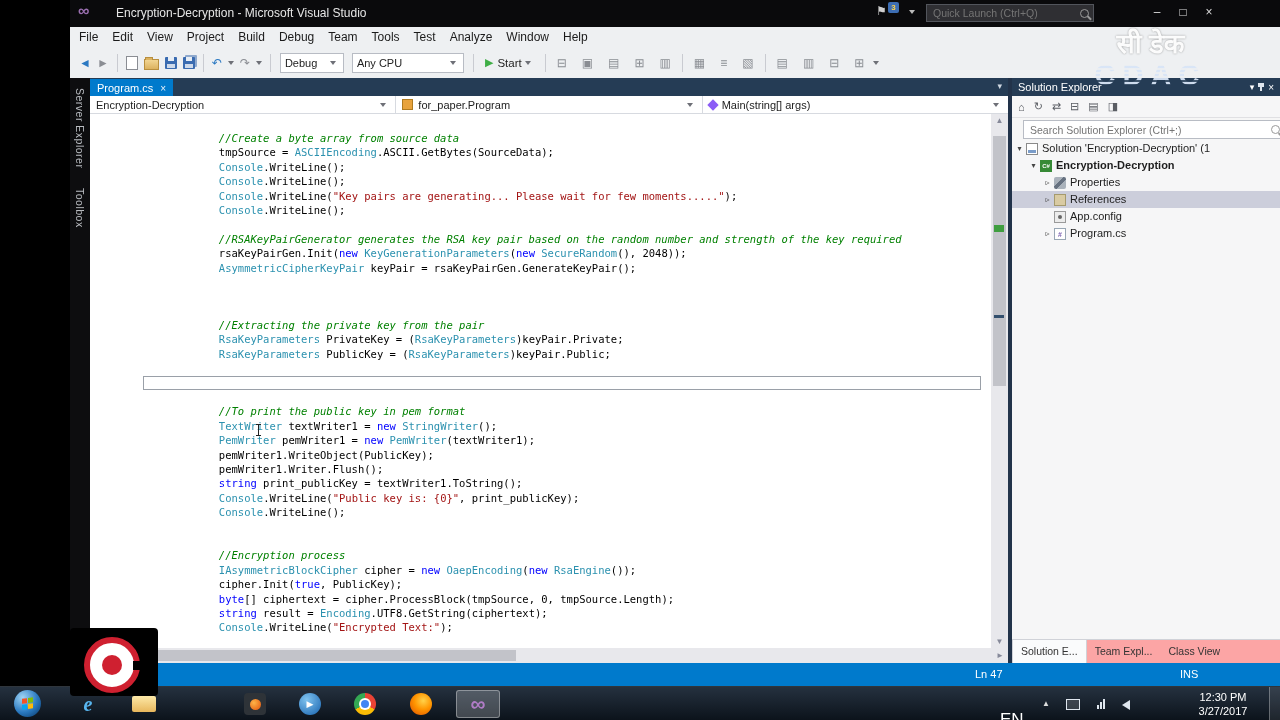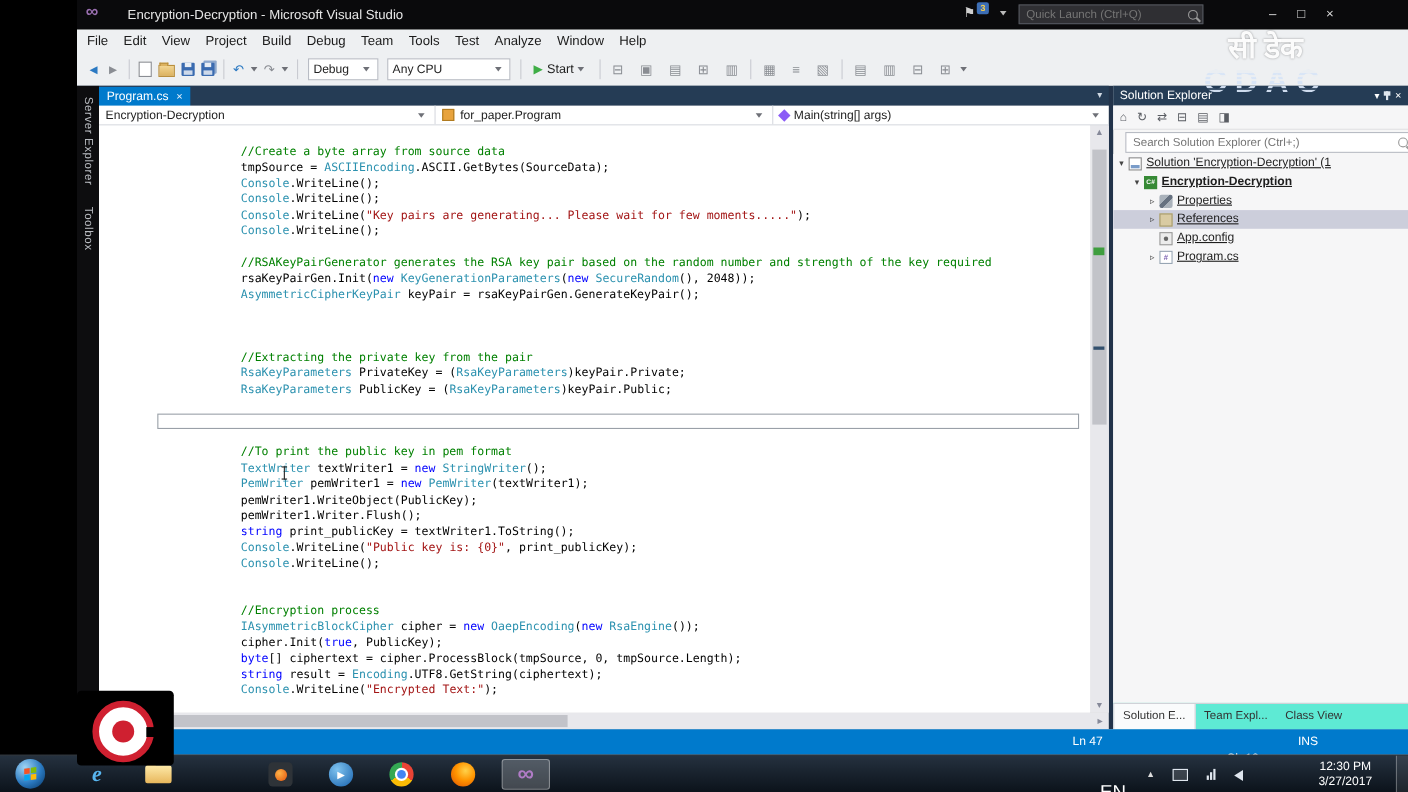--- a/index.html
+++ b/index.html
@@ -62,21 +62,21 @@
   .nav-combo{flex:1 1 0;display:flex;align-items:center;font-size:11px;color:#222;border-right:1px solid #d7dae0;padding:0 6px;gap:5px;box-sizing:border-box;}
   .nav-combo .spacer{flex:1;}
   .nav-ico-class{width:9px;height:9px;background:#e8a33d;border:1px solid #b07b20;flex:none;}
   .nav-ico-method{width:8px;height:8px;background:#8b5cf6;transform:rotate(45deg);flex:none;}
 
   .editor-body{position:absolute;left:0;top:36px;width:100%;height:534px;background:#fff;}
   .code-area{position:absolute;left:0;top:0;right:17px;bottom:0;background:#fff;padding:17px 0 0 53px;
              font-family:"DejaVu Sans Mono",monospace;font-size:10.5px;overflow:hidden;cursor:text;}
   .code-line{height:14.4px;line-height:14.4px;white-space:pre;}
   .code-line.current{outline:1px solid #9aa0a8;outline-offset:-1px;margin-right:10px;}
-  .tok-c{color:#008000;} .tok-s{color:#a31515;} .tok-k{color:#0000ff;} .tok-t{color:#2b91af;} .tok-p{color:#000;}
+  .tok-c{color:#008000;font-style:italic;} .tok-s{color:#a31515;} .tok-k{color:#0000ff;} .tok-t{color:#2b91af;} .tok-p{color:#000;}
   .ibeam{position:absolute;left:168px;top:310px;width:1px;height:12px;background:#222;}
   .ibeam::before,.ibeam::after{content:"";position:absolute;left:-2px;width:5px;height:1px;background:#222;}
   .ibeam::before{top:0;} .ibeam::after{bottom:0;}
 
   .vscroll{position:absolute;right:0;top:0;width:17px;bottom:0;background:#e8e8ec;}
   .vscroll .arrow{position:absolute;left:0;width:100%;text-align:center;font-size:8px;color:#868999;}
   .vthumb{position:absolute;left:2px;top:22px;width:13px;height:250px;background:#c2c3c9;}
   .mark-green{position:absolute;left:3px;top:111px;width:10px;height:7px;background:#3f9e3f;}
   .mark-blue{position:absolute;left:3px;top:201px;width:10px;height:3px;background:#33506e;}
 
@@ -96,34 +96,34 @@
   .sol-toolbar{position:absolute;left:0;top:18px;width:100%;height:22px;background:#f6f6f7;border-bottom:1px solid #e0e0e3;
                display:flex;align-items:center;padding-left:6px;gap:9px;box-sizing:border-box;}
   .sol-tb-icon{font-size:11px;color:#5a5d63;}
   .sol-search{position:absolute;left:8px;top:40px;width:100%;height:22px;padding:2px 3px;box-sizing:border-box;}
   .sol-search .box{height:17px;border:1px solid #b8bcc4;background:#fff;display:flex;align-items:center;padding:0 4px;gap:4px;}
   .sol-search input{flex:1;border:none;outline:none;font-size:10.5px;color:#8a8a8a;font-family:"Liberation Sans",sans-serif;background:transparent;}
   .sol-tree{position:absolute;left:0;top:62px;width:100%;bottom:23px;background:#f6f6f7;overflow:hidden;}
   .tree-row{height:17px;line-height:17px;font-size:11px;color:#1e1e1e;white-space:nowrap;display:flex;align-items:center;}
   .tree-row.selected{background:#cccedb;}
   .tree-arrow{width:11px;display:inline-block;text-align:center;font-size:8px;color:#454545;flex:none;}
-  .tree-label{overflow:hidden;text-overflow:clip;text-decoration:underline;}
+  .tree-label{overflow:hidden;text-overflow:clip;}
   .tree-label.bold{font-weight:bold;}
   .ti{display:inline-block;width:12px;height:12px;margin:0 4px 0 1px;flex:none;position:relative;box-sizing:border-box;}
   .ti-solution{background:#fff;border:1px solid #8a8a8a;}
   .ti-solution::after{content:"";position:absolute;left:1px;bottom:1px;width:8px;height:3px;background:#7a9cc9;}
   .ti-csproj{background:#378a36;color:#fff;font-size:6px;line-height:12px;text-align:center;font-weight:bold;}
   .ti-csproj::after{content:"C#";}
   .ti-properties{background:linear-gradient(135deg,#aab2bb 0 38%,#667180 38% 62%,#aab2bb 62%);border-radius:2px;}
   .ti-references{background:#d9cba3;border:1px solid #a59a6d;}
   .ti-config{background:#ececec;border:1px solid #9a9a9a;}
   .ti-config::after{content:"";position:absolute;left:3px;top:3px;width:4px;height:4px;border-radius:50%;background:#666;}
   .ti-csfile{background:#fff;border:1px solid #98a6b4;color:#7a5fb0;font-size:7px;line-height:11px;text-align:center;font-weight:bold;}
   .ti-csfile::after{content:"#";}
-  .sol-tabs{position:absolute;left:0;bottom:0;width:100%;height:23px;background:#5eead4;border-top:1px solid #d0d2d8;
+  .sol-tabs{position:absolute;left:0;bottom:0;width:100%;height:23px;background:#fca5a5;border-top:1px solid #d0d2d8;
             display:flex;align-items:stretch;font-size:10.5px;color:#333;}
   .sol-tab{padding:0 8px;line-height:22px;white-space:nowrap;}
   .sol-tab.active{background:#fafbfc;border-right:1px solid #d0d2d8;border-left:1px solid #d0d2d8;}
 
   
   .statusbar{position:absolute;left:0;top:663px;width:100%;height:23px;background:#007acc;color:#fff;font-size:11px;}
   .sb-ready{position:absolute;left:8px;line-height:23px;}
   .sb-ln{position:absolute;left:905px;line-height:23px;}
   .sb-col{position:absolute;left:1026px;line-height:23px;margin-top:20px;}
   .sb-ch{position:absolute;left:1045px;line-height:23px;margin-top:16px;}

